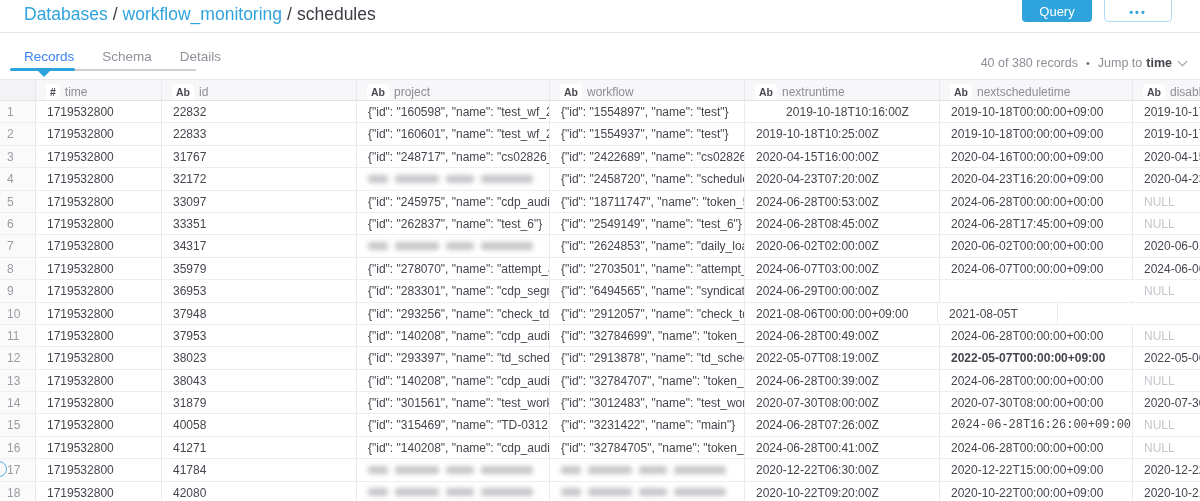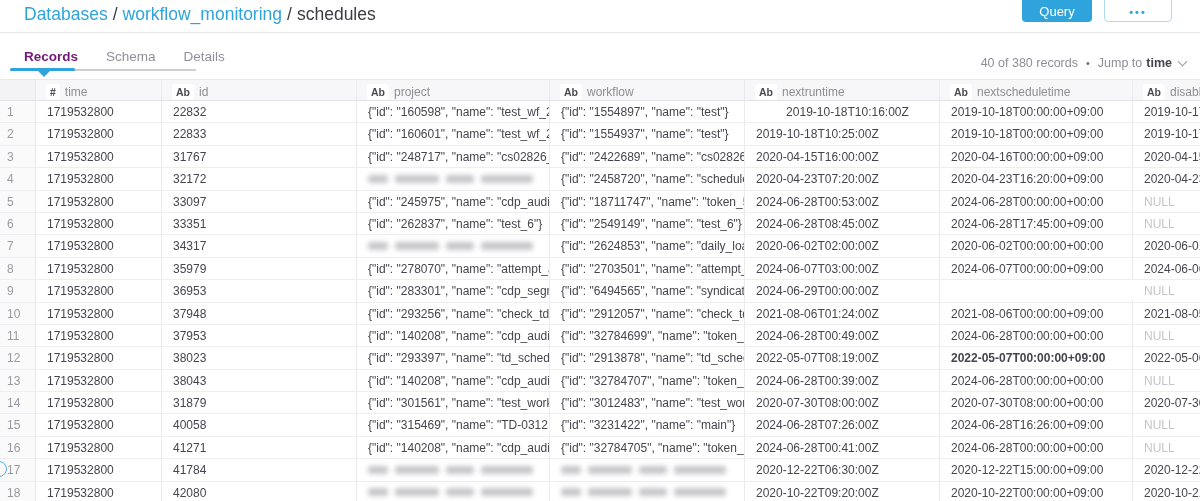--- a/index.html
+++ b/index.html
@@ -19,21 +19,21 @@
   .btn-query { position:absolute; left:1022px; top:-7px; width:70px; height:29px;
                background:#2fa4dc; color:#fff; border:none; border-radius:4px;
                font-size:13px; font-family:inherit; padding-top:7px; cursor:pointer; }
   .btn-more { position:absolute; left:1104px; top:-7px; width:68px; height:29px;
               background:#fff; border:1px solid #aedcf3; border-radius:4px;
               color:#2fa4dc; font-size:11px; letter-spacing:2px; font-weight:bold;
               padding-top:8px; cursor:pointer; }
   
   .tabstrip { position:absolute; left:10px; top:45px; height:26px; display:flex; }
   .tab { padding:4px 14px 0 14px; font-size:13.5px; color:#90909a; cursor:pointer; white-space:nowrap; }
-  .tab.active { color:#701a75; font-weight:bold; }
+  .tab.active { color:#3b82f6; font-weight:normal; }
   .tab-underline-gray { position:absolute; left:0; top:24px; width:186px; height:2px; background:#cfcfd3; }
   .tab-underline-blue { position:absolute; left:0; top:23px; width:65px; height:3px; background:#2fa4dc; border-radius:2px; }
   .tab-caret { position:absolute; left:28px; top:26px; width:0; height:0;
                border-left:6px solid transparent; border-right:6px solid transparent;
                border-top:6px solid #2fa4dc; }
   
   .recinfo { position:absolute; top:56px; right:14px; font-size:12.5px; color:#8e8e97;
              display:flex; align-items:center; white-space:nowrap; }
   .recinfo .dot { margin:0 8px; color:#6d6d75; font-size:11px; }
   .recinfo .jumpfield { color:#45454e; font-weight:bold; margin-left:4px; cursor:pointer; }
@@ -229,21 +229,20 @@
         <div class="tcell" style="width: 195px;"><span>2024-06-29T00:00:00Z</span></div>
         <div class="tcell" style="width: 193px; margin-top: 20px;"><span>2024-06-29T00:00:00+00:00</span></div>
         <div class="tcell" style="width: 120px;"><span class="nulltext">NULL</span></div>
       </div>
       <div class="trow">
         <div class="numcell">10</div>
         <div class="tcell" style="width: 126px;"><span>1719532800</span></div>
         <div class="tcell" style="width: 195px;"><span>37948</span></div>
         <div class="tcell" style="width: 193px;"><span>{"id": "293256", "name": "check_td_s...</span></div>
         <div class="tcell" style="width: 195px;"><span>{"id": "2912057", "name": "check_td_...</span></div>
-        <div class="tcell" style="width: 195px;"><span>2021-08-06T01:24:00Z</span></div>
         <div class="tcell" style="width: 193px;"><span>2021-08-06T00:00:00+09:00</span></div>
         <div class="tcell" style="width: 120px;"><span>2021-08-05T</span></div>
       </div>
       <div class="trow">
         <div class="numcell">11</div>
         <div class="tcell" style="width: 126px;"><span>1719532800</span></div>
         <div class="tcell" style="width: 195px;"><span>37953</span></div>
         <div class="tcell" style="width: 193px;"><span>{"id": "140208", "name": "cdp_audien...</span></div>
         <div class="tcell" style="width: 195px;"><span>{"id": "32784699", "name": "token_6...</span></div>
         <div class="tcell" style="width: 195px;"><span>2024-06-28T00:49:00Z</span></div>
@@ -280,21 +279,21 @@
         <div class="tcell" style="width: 193px;"><span>2020-07-30T08:00:00+00:00</span></div>
         <div class="tcell" style="width: 120px;"><span>2020-07-30T</span></div>
       </div>
       <div class="trow">
         <div class="numcell">15</div>
         <div class="tcell" style="width: 126px;"><span>1719532800</span></div>
         <div class="tcell" style="width: 195px;"><span>40058</span></div>
         <div class="tcell" style="width: 193px;"><span>{"id": "315469", "name": "TD-0312:di...</span></div>
         <div class="tcell" style="width: 195px;"><span>{"id": "3231422", "name": "main"}</span></div>
         <div class="tcell" style="width: 195px;"><span>2024-06-28T07:26:00Z</span></div>
-        <div class="tcell" style="width: 193px;"><span>2024-06-28T16:26:00+09:00</span></div>
+        <div class="tcell" style="width: 193px; font-family: Liberation Mono, monospace;"><span>2024-06-28T16:26:00+09:00</span></div>
         <div class="tcell" style="width: 120px;"><span class="nulltext">NULL</span></div>
       </div>
       <div class="trow">
         <div class="numcell">16</div>
         <div class="tcell" style="width: 126px;"><span>1719532800</span></div>
         <div class="tcell" style="width: 195px;"><span>41271</span></div>
         <div class="tcell" style="width: 193px;"><span>{"id": "140208", "name": "cdp_audien...</span></div>
         <div class="tcell" style="width: 195px;"><span>{"id": "32784705", "name": "token_7...</span></div>
         <div class="tcell" style="width: 195px;"><span>2024-06-28T00:41:00Z</span></div>
         <div class="tcell" style="width: 193px;"><span>2024-06-28T00:00:00+00:00</span></div>

